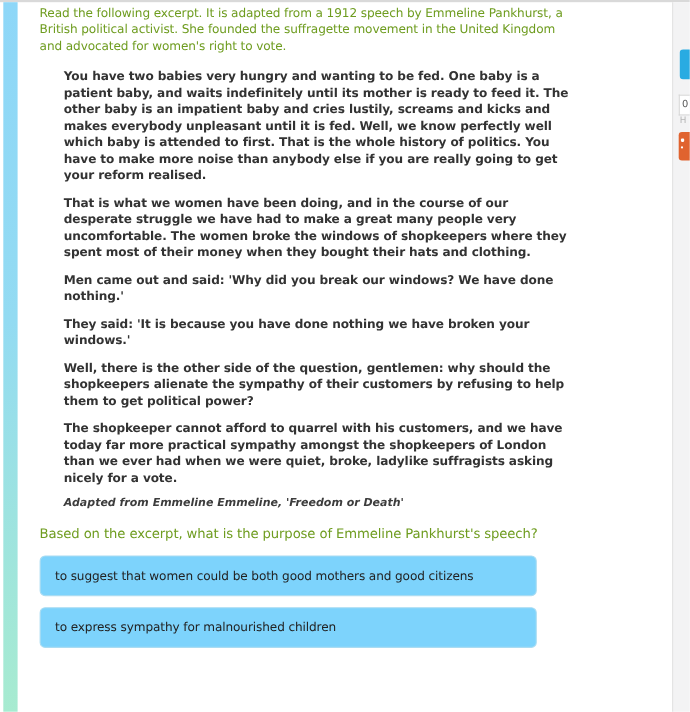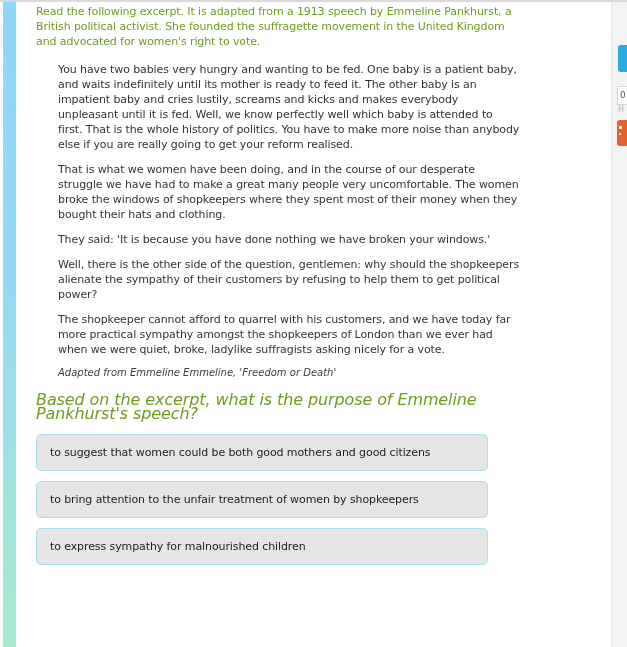--- a/index.html
+++ b/index.html
@@ -12,39 +12,38 @@
   .top-border{position:absolute;top:0;left:0;width:627px;height:2px;background:#d9d9d9;}
   .left-bar{
     position:absolute;left:3px;top:2px;width:13px;height:645px;
     background:linear-gradient(180deg,#8ed7f8 0%,#93dbf2 45%,#9de3e0 72%,#a7ebd0 100%);
   }
   .content{position:absolute;left:36px;top:2px;width:492px;}
   .instruction{
     color:#6e9c1f;font-size:11px;line-height:15px;letter-spacing:-0.1px;
     margin:2px 0 13px 0;width:490px;
   }
-  .excerpt-wrap{margin-left:22px;width:462px;}
+  .excerpt-wrap{margin-left:22px;width:462px;font-weight:bold;}
   .excerpt-para{
     color:#333333;font-size:11px;line-height:15px;letter-spacing:-0.1px;
     margin:0 0 10px 0;
   }
   .attribution{
     color:#3d3d3d;font-size:10px;font-style:italic;
     font-family:"DejaVu Sans","Liberation Sans",sans-serif;
     margin:3px 0 0 0;
   }
   .question{
-    color:#6e9c1f;font-size:16px;line-height:14px;letter-spacing:-0.1px;
+    color:#6e9c1f;font-size:12px;line-height:14px;letter-spacing:-0.1px;
     margin:15px 0 13px 0;
-    font-style:italic;
   }
   .options{width:452px;}
   .option{
     box-sizing:border-box;width:452px;min-height:36px;
-    border:1.5px solid #aadcf2;border-radius:5px;background:#e5e5e5;
+    border:1.5px solid #aadcf2;border-radius:5px;background:#7dd3fc;
     color:#222222;font-size:11px;line-height:14px;letter-spacing:-0.1px;
     padding:11px 12px 10px 13px;margin:0 0 10px 0;cursor:pointer;
   }
   .sidebar{
     position:absolute;right:0;top:2px;width:15px;height:645px;
     background:#f3f3f4;border-left:1px solid #e3e3e3;
   }
   .side-blue-btn{
     position:absolute;right:0;top:43px;width:9px;height:27px;
     background:#29abe2;border-radius:3px 0 0 3px;cursor:pointer;
@@ -66,40 +65,40 @@
   .orange-glyph{position:absolute;left:2px;top:6px;width:3px;height:3px;background:#ffffff;border-radius:1px;}
   .orange-glyph.g2{top:13px;width:2px;height:2px;}
 </style>
 </head>
 <body>
 
 <div class="top-border"></div>
 <div class="left-bar"></div>
 
 <div class="content">
-  <div class="instruction">Read the following excerpt. It is adapted from a 1913 speech by Emmeline Pankhurst, a British political activist. She founded the suffragette movement in the United Kingdom and advocated for women's right to vote.</div>
+  <div class="instruction">Read the following excerpt. It is adapted from a 1912 speech by Emmeline Pankhurst, a British political activist. She founded the suffragette movement in the United Kingdom and advocated for women's right to vote.</div>
 
   <div class="excerpt-wrap">
     <div>
 
     <p class="excerpt-para">You have two babies very hungry and wanting to be fed. One baby is a patient baby, and waits indefinitely until its mother is ready to feed it. The other baby is an impatient baby and cries lustily, screams and kicks and makes everybody unpleasant until it is fed. Well, we know perfectly well which baby is attended to first. That is the whole history of politics. You have to make more noise than anybody else if you are really going to get your reform realised.</p>
         <p class="excerpt-para">That is what we women have been doing, and in the course of our desperate struggle we have had to make a great many people very uncomfortable. The women broke the windows of shopkeepers where they spent most of their money when they bought their hats and clothing.</p>
+        <p class="excerpt-para">Men came out and said: 'Why did you break our windows? We have done nothing.'</p>
         <p class="excerpt-para">They said: 'It is because you have done nothing we have broken your windows.'</p>
         <p class="excerpt-para">Well, there is the other side of the question, gentlemen: why should the shopkeepers alienate the sympathy of their customers by refusing to help them to get political power?</p>
         <p class="excerpt-para">The shopkeeper cannot afford to quarrel with his customers, and we have today far more practical sympathy amongst the shopkeepers of London than we ever had when we were quiet, broke, ladylike suffragists asking nicely for a vote.</p>
       </div>
     <div class="attribution">Adapted from Emmeline Emmeline, 'Freedom or Death'</div>
   </div>
 
   <div class="question">Based on the excerpt, what is the purpose of Emmeline Pankhurst's speech?</div>
 
   <div class="options">
 
   <div class="option">to suggest that women could be both good mothers and good citizens</div>
-      <div class="option">to bring attention to the unfair treatment of women by shopkeepers</div>
       <div class="option">to express sympathy for malnourished children</div>
     </div>
 </div>
 
 <div class="sidebar">
   <div class="side-blue-btn"></div>
   <div class="side-score-box">0</div>
   <div class="side-score-label">H</div>
   <div class="side-orange-btn">
     <span class="orange-glyph"></span>

